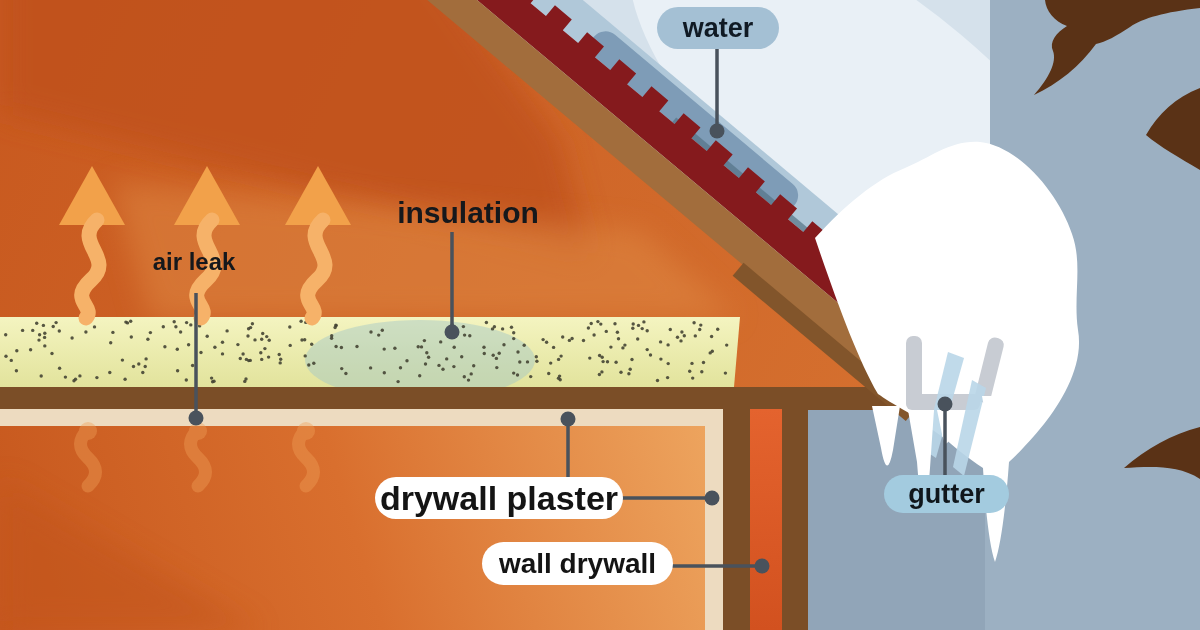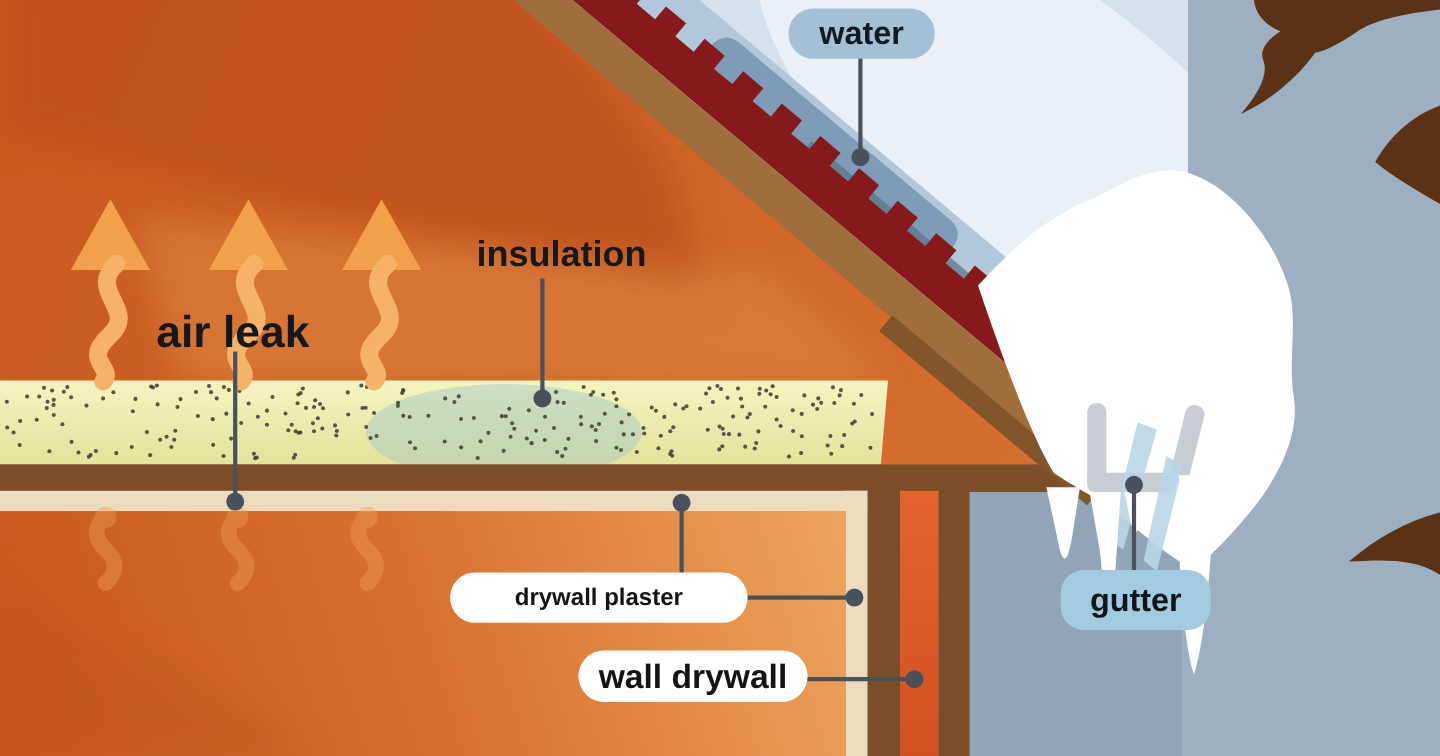--- a/index.html
+++ b/index.html
@@ -6,24 +6,24 @@
   .stage{position:relative;width:1200px;height:630px;overflow:hidden;background:#15803d;
          font-family:"Liberation Sans",sans-serif;}
   .stage svg{position:absolute;left:0;top:0;}
   .lbl{position:absolute;display:flex;align-items:center;justify-content:center;
        font-weight:bold;color:#15181c;white-space:nowrap;line-height:1;}
   .pill-white{background:#ffffff;border-radius:22px;color:#141414;}
   .pill-blue{background:#a4c0d4;border-radius:21px;color:#101a24;}
   .pill-cyan{background:#a3cbdf;border-radius:19px;color:#0f161b;}
   #label-water{left:657px;top:7px;width:122px;height:42px;font-size:27px;}
   #label-insulation{left:397px;top:197px;width:142px;height:32px;font-size:30px;}
-  #label-air-leak{left:136px;top:258px;width:116px;height:36px;font-size:37px;}
-  #label-drywall{left:375px;top:477px;width:248px;height:42px;font-size:20px;}
+  #label-air-leak{left:136px;top:244px;width:116px;height:36px;font-size:24px;}
+  #label-drywall{left:375px;top:477px;width:248px;height:42px;font-size:34px;}
   #label-wall-cavity{left:482px;top:542px;width:191px;height:43px;font-size:28px;}
-  #label-gutter{left:884px;top:475px;width:125px;height:50px;font-size:27px;}
+  #label-gutter{left:884px;top:475px;width:125px;height:38px;font-size:27px;}
 </style>
 </head>
 <body>
 
 <div class="stage">
 <svg width="1200" height="630" viewBox="0 0 1200 630">
   <defs>
     <linearGradient id="g-attic" x1="0" y1="0" x2="908" y2="400" gradientUnits="userSpaceOnUse">
       <stop offset="0" stop-color="#c8591f"></stop>
           <stop offset="1" stop-color="#d5702f"></stop>

